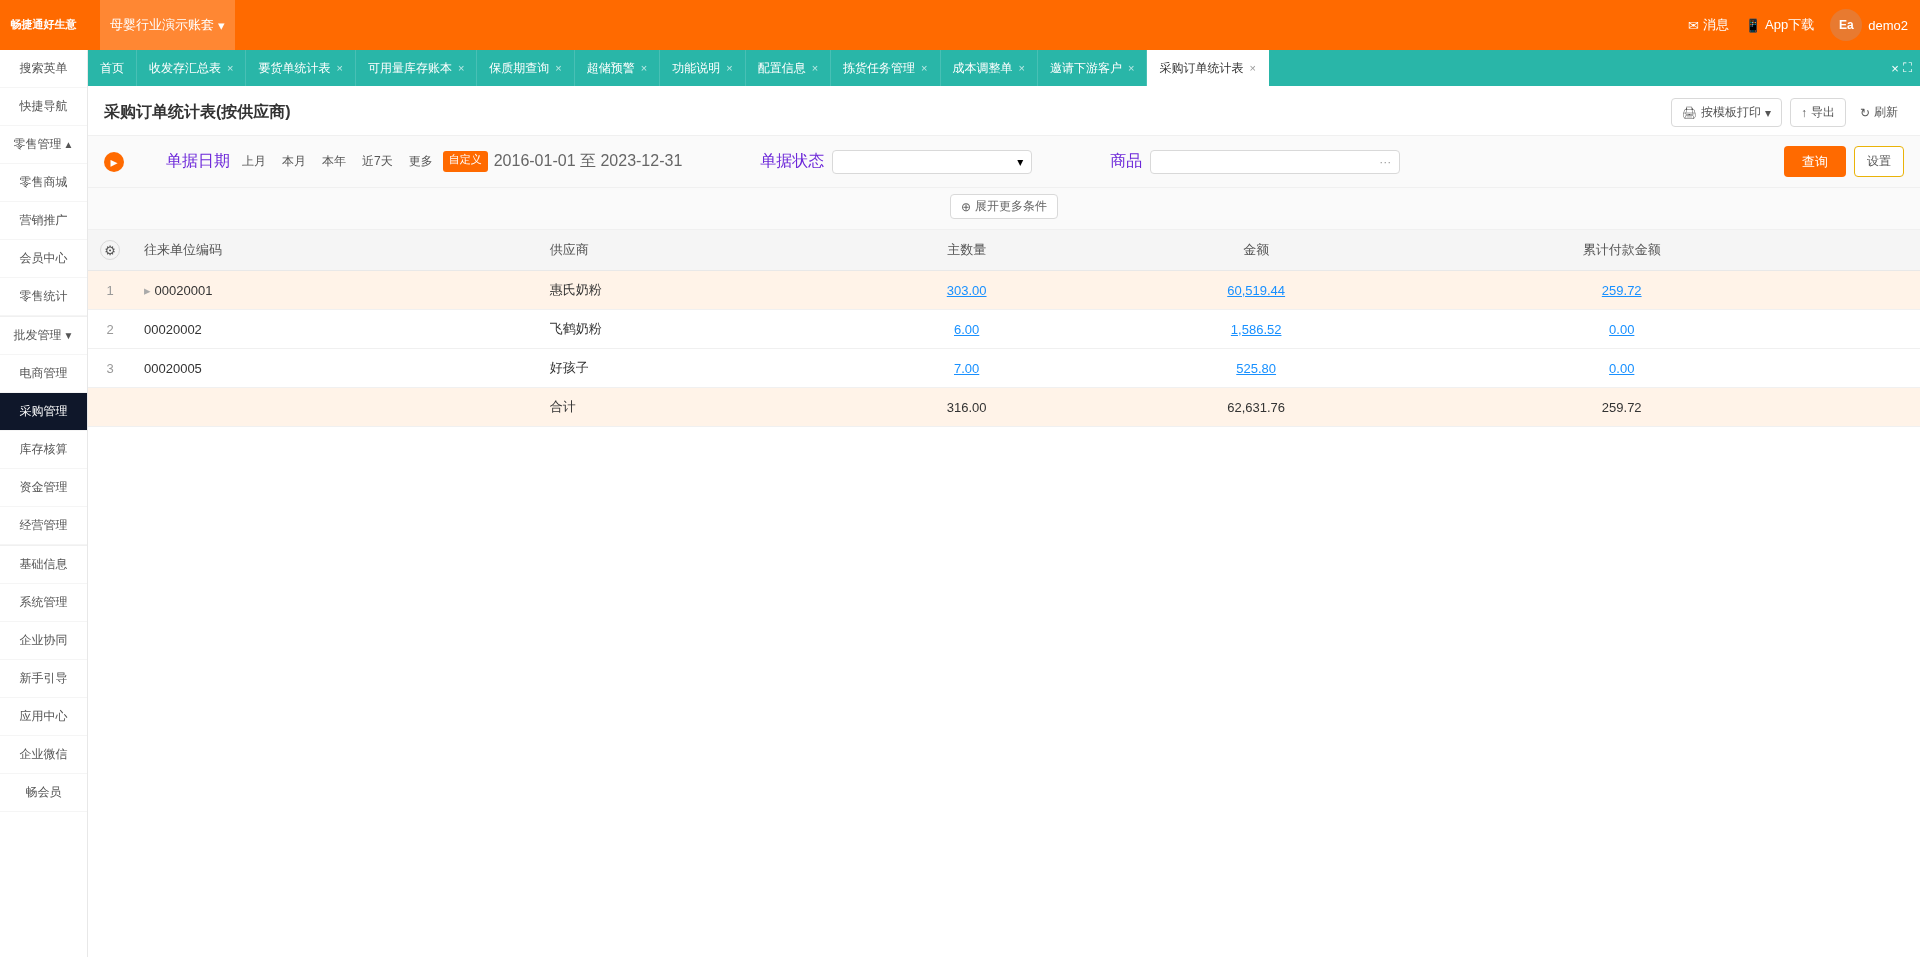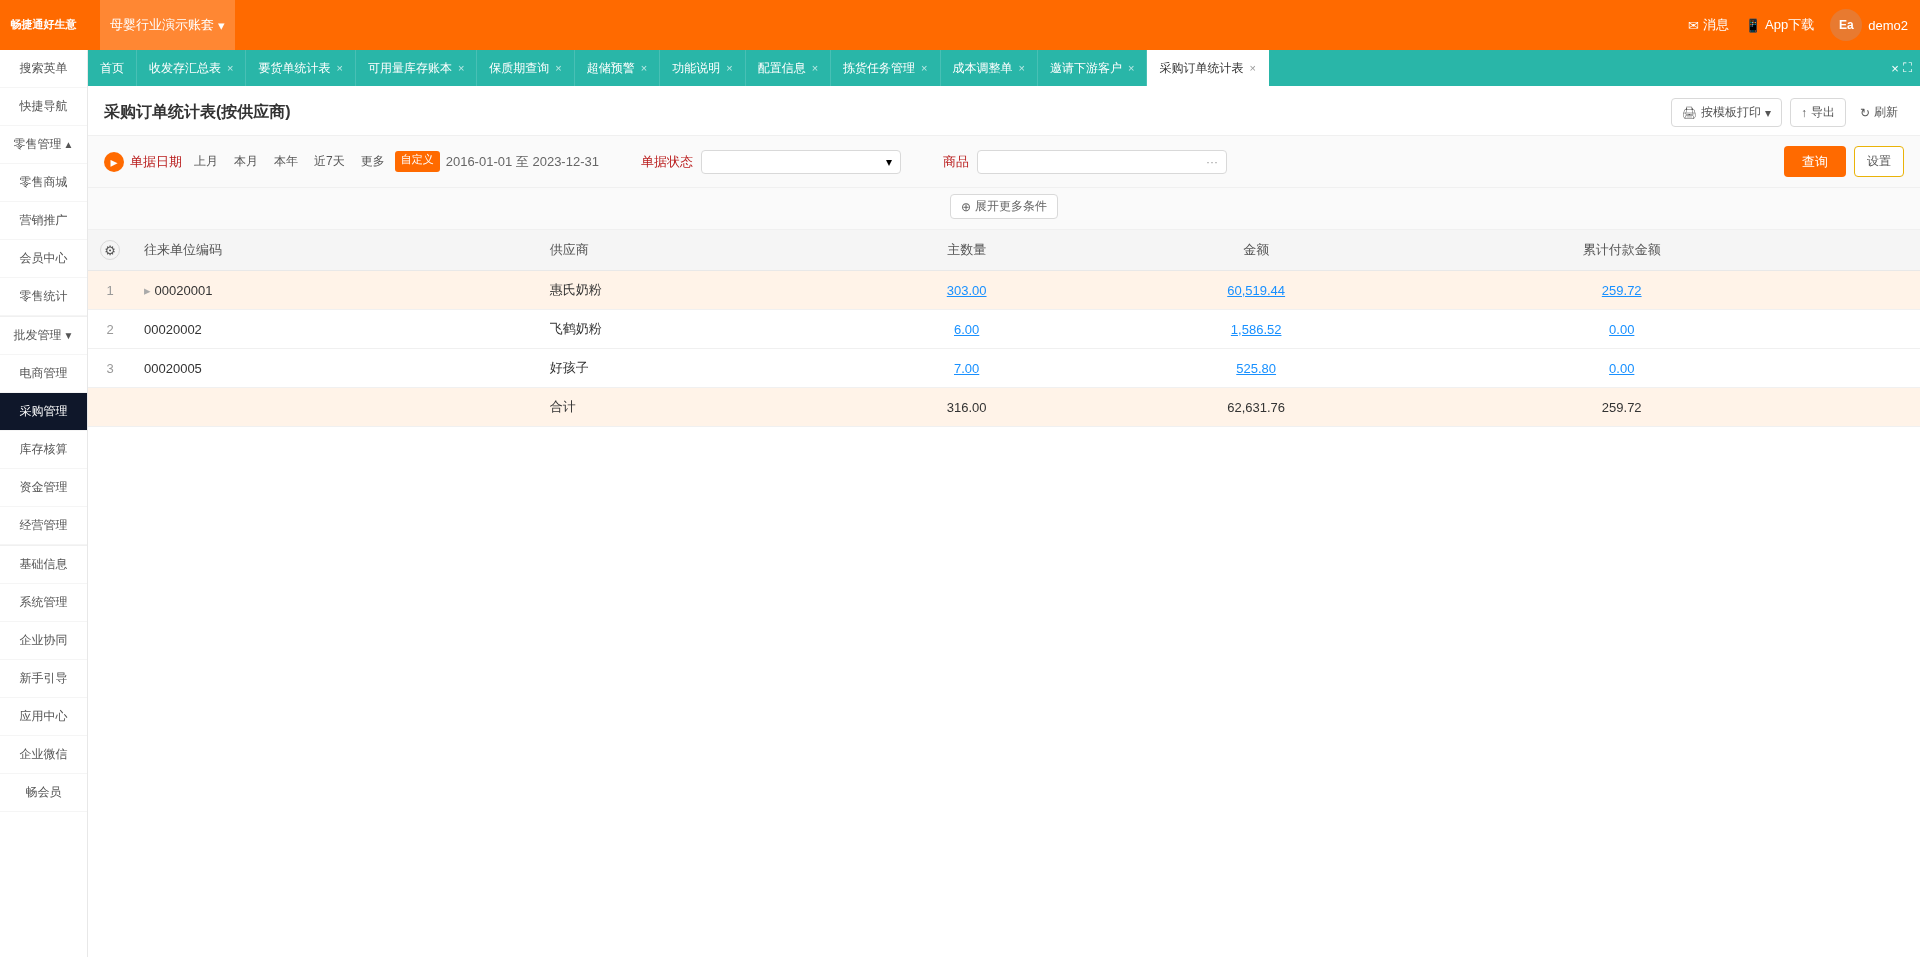--- a/index.html
+++ b/index.html
@@ -35,25 +35,25 @@
     .navtab-controls { display: flex; align-items: center; padding: 0 8px; gap: 4px; color: white; }
 
     
     .page { flex: 1; background: white; overflow: hidden; display: flex; flex-direction: column; }
     .page-header { padding: 12px 16px 8px; border-bottom: 1px solid #f0f0f0; display: flex; align-items: center; justify-content: space-between; }
     .page-title { font-size: 16px; font-weight: 600; color: #333; }
     .page-header-actions { display: flex; align-items: center; gap: 8px; }
 
     
     .filter-bar { padding: 10px 16px; background: #fafafa; border-bottom: 1px solid #f0f0f0; display: flex; align-items: center; gap: 12px; flex-wrap: wrap; }
-    .filter-label { color: #b91c1c; white-space: nowrap; font-size: 13px; }
+    .filter-label { color: #6d28d9; white-space: nowrap; font-size: 16px; margin-left: 36px; }
     .date-shortcuts { display: flex; gap: 4px; }
     .date-btn { padding: 2px 6px; border: none; background: none; cursor: pointer; color: #555; font-size: 12px; border-radius: 2px; }
     .date-tag { background: #ff6a00; color: white; padding: 1px 6px; border-radius: 3px; font-size: 11px; }
-    .date-range { color: #666; font-size: 13px; }
+    .date-range { color: #666; font-size: 16px; }
     .filter-status { display: flex; align-items: center; gap: 8px; }
     .select-box { border: 1px solid #d9d9d9; border-radius: 4px; padding: 4px 8px; font-size: 12px; min-width: 160px; background: white; display: flex; align-items: center; justify-content: space-between; cursor: pointer; }
     .goods-input { border: 1px solid #d9d9d9; border-radius: 4px; padding: 4px 8px; font-size: 12px; min-width: 200px; background: white; display: flex; align-items: center; justify-content: space-between; }
     .query-btn { background: #ff6a00; color: white; border: none; border-radius: 4px; padding: 6px 18px; cursor: pointer; font-size: 13px; }
     .setting-btn { background: white; color: #555; border: 1px solid #eab308; border-radius: 4px; padding: 6px 12px; cursor: pointer; font-size: 12px; }
 
     
     .filter-bar2 { padding: 6px 16px 10px; background: #fafafa; border-bottom: 1px solid #f0f0f0; display: flex; align-items: center; justify-content: center; }
     .expand-btn { display: flex; align-items: center; gap: 4px; color: #666; font-size: 12px; cursor: pointer; border: 1px solid #d9d9d9; border-radius: 4px; padding: 3px 10px; background: white; }
 

